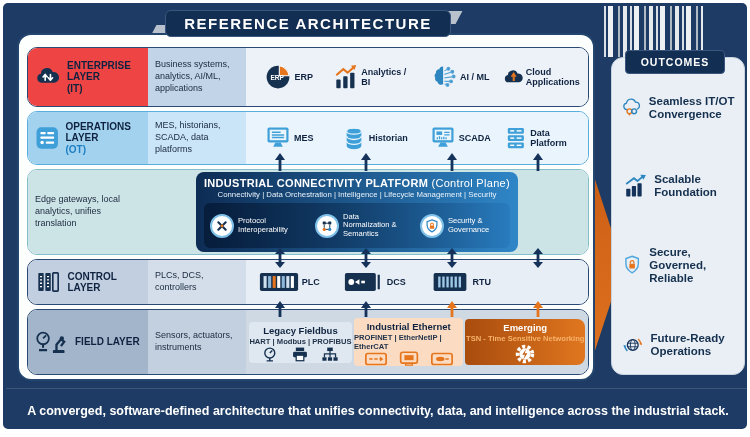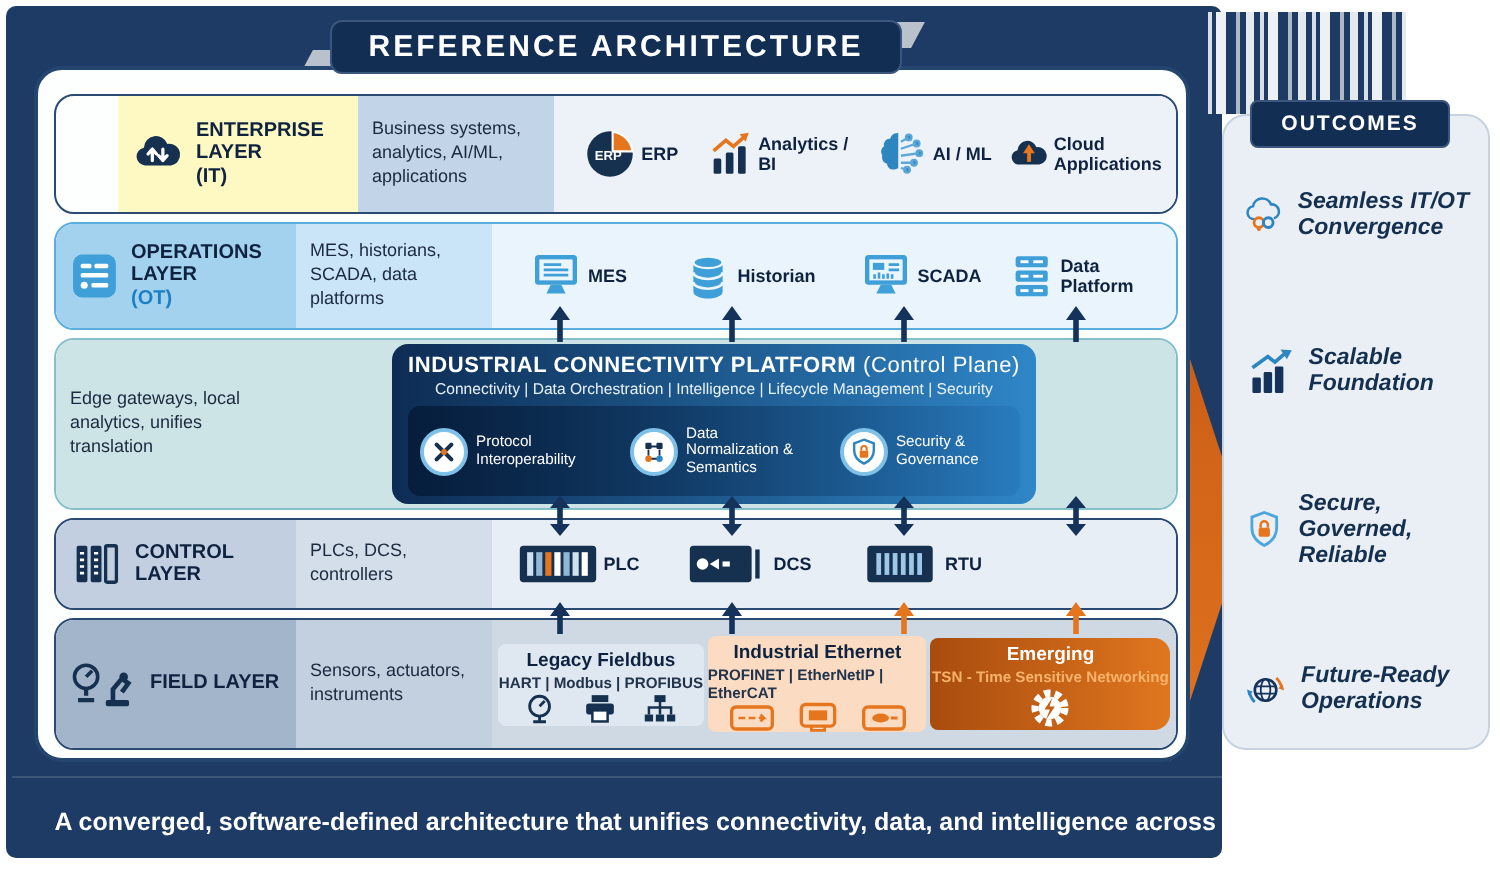--- a/index.html
+++ b/index.html
@@ -1,18 +1,18 @@
 <!DOCTYPE html>
 <html><head>
 <meta charset="utf-8">
 <style>
   * { margin:0; padding:0; box-sizing:border-box; }
   body { font-family:"Liberation Sans", sans-serif; background:#fff; }
   #stage { position:relative; width:750px; height:437px; background:#fff; overflow:hidden; }
-  #canvas { position:absolute; left:3px; top:3px; width:608px; height:426px; background:#1d3b64; border-radius:5px; }
+  #canvas { position:absolute; left:3px; top:3px; width:744px; height:426px; background:#1d3b64; border-radius:5px; }
 
   
   .banner-accent { position:absolute; width:18px; height:13px; background:#b9c2cc; transform:skewX(-28deg); z-index:3; }
   #banner { position:absolute; left:162px; top:7px; width:286px; height:27px; background:#132e53; border:1px solid #3a567e;
             border-radius:6px; display:flex; align-items:center; justify-content:center; z-index:4; }
   #banner span { color:#fff; font-weight:bold; font-size:15px; letter-spacing:1.5px; }
 
   
   #barcode { position:absolute; left:598px; top:3px; width:102px; height:51px; z-index:1;
              background:repeating-linear-gradient(90deg,#1d3b64 0 3px,#d8dfe6 3px 5px,#1d3b64 5px 7px,#eef1f4 7px 12px,#1d3b64 12px 17px,#aeb9c4 17px 19px,#1d3b64 19px 22px,#e4e9ee 22px 26px); }
@@ -23,21 +23,21 @@
   .row { position:absolute; left:8px; width:562px; border-radius:10px; display:flex; overflow:hidden; }
   .zlabel { width:120px; display:flex; align-items:center; padding-left:7px; gap:6px; flex:none; }
   .zlabel .lname { font-size:10px; font-weight:bold; color:#0f2340; line-height:1.15; }
   .zlabel .lsub  { font-size:10px; font-weight:bold; line-height:1.15; }
   .zdesc { width:98px; flex:none; display:flex; align-items:center; font-size:9px; color:#1b2a3e; line-height:1.3; padding:2px 4px 2px 7px; }
   .zcontent { flex:1; display:grid; grid-template-columns:repeat(4,1fr); align-items:center; justify-items:center; }
   .item { display:flex; flex-direction:row; align-items:center; gap:2px; }
   .item .ilabel { font-size:9px; font-weight:600; color:#0f2340; }
 
   #row-ent { top:12px;  height:60px; border:1.5px solid #2a4a74; }
-  #row-ent .zlabel { background:#fef9c3;margin-left:31px; } #row-ent .zdesc { background:#c2d4e8; } #row-ent .zcontent { background:#edf2f8; }
+  #row-ent .zlabel { background:#ef4444; } #row-ent .zdesc { background:#c2d4e8; } #row-ent .zcontent { background:#edf2f8; }
   #row-ent .lsub { color:#0f2340; }
 
   #row-ops { top:76px;  height:54px; border:1.5px solid #5aaede; }
   #row-ops .zlabel { background:#a3d2ef; } #row-ops .zdesc { background:#c9e5f7; } #row-ops .zcontent { background:#e9f4fc; }
   #row-ops .lsub { color:#1c7fc4; }
 
   #row-edge { top:134px; height:86px; border:1.5px solid #84bfc9; }
   #row-edge .zlabel { background:#b9d8dd; } #row-edge .zdesc { background:#cde4e7; }
   #row-edge .zcontent { background:#cde4e7; display:block; }
 
@@ -85,21 +85,21 @@
              background:linear-gradient(180deg,#c95c15,#e0741f); clip-path:polygon(0 0,100% 50%,0 100%); }
 
   
   #outcomes { position:absolute; left:608px; top:54px; width:134px; height:318px; background:#e9eff5;
               border:1px solid #c6d2de; border-radius:12px; z-index:2;
               display:flex; flex-direction:column; justify-content:space-between; padding:32px 6px 12px 10px; }
   #outcomes-header { position:absolute; left:622px; top:47px; width:100px; height:24px; background:#132e53; border:1px solid #3a567e;
                      border-radius:4px; display:flex; align-items:center; justify-content:center; z-index:5; }
   #outcomes-header span { color:#fff; font-size:10.5px; font-weight:bold; letter-spacing:1px; }
   .oc-item { display:flex; align-items:center; gap:7px; }
-  .oc-item .oc-label { font-size:11.5px; font-weight:bold; color:#15304e; line-height:1.15;font-style:italic; }
+  .oc-item .oc-label { font-size:11.5px; font-weight:bold; color:#15304e; line-height:1.15; }
 
   
   #caption-bar { position:absolute; left:3px; top:385px; width:744px; height:44px; border-top:1px solid rgba(255,255,255,.14);
                  display:flex; align-items:center; justify-content:center; }
   #caption-bar span { color:#fff; font-size:12.5px; font-weight:bold; }
 </style>
 </head>
 <body>
 
 <div id="stage">

